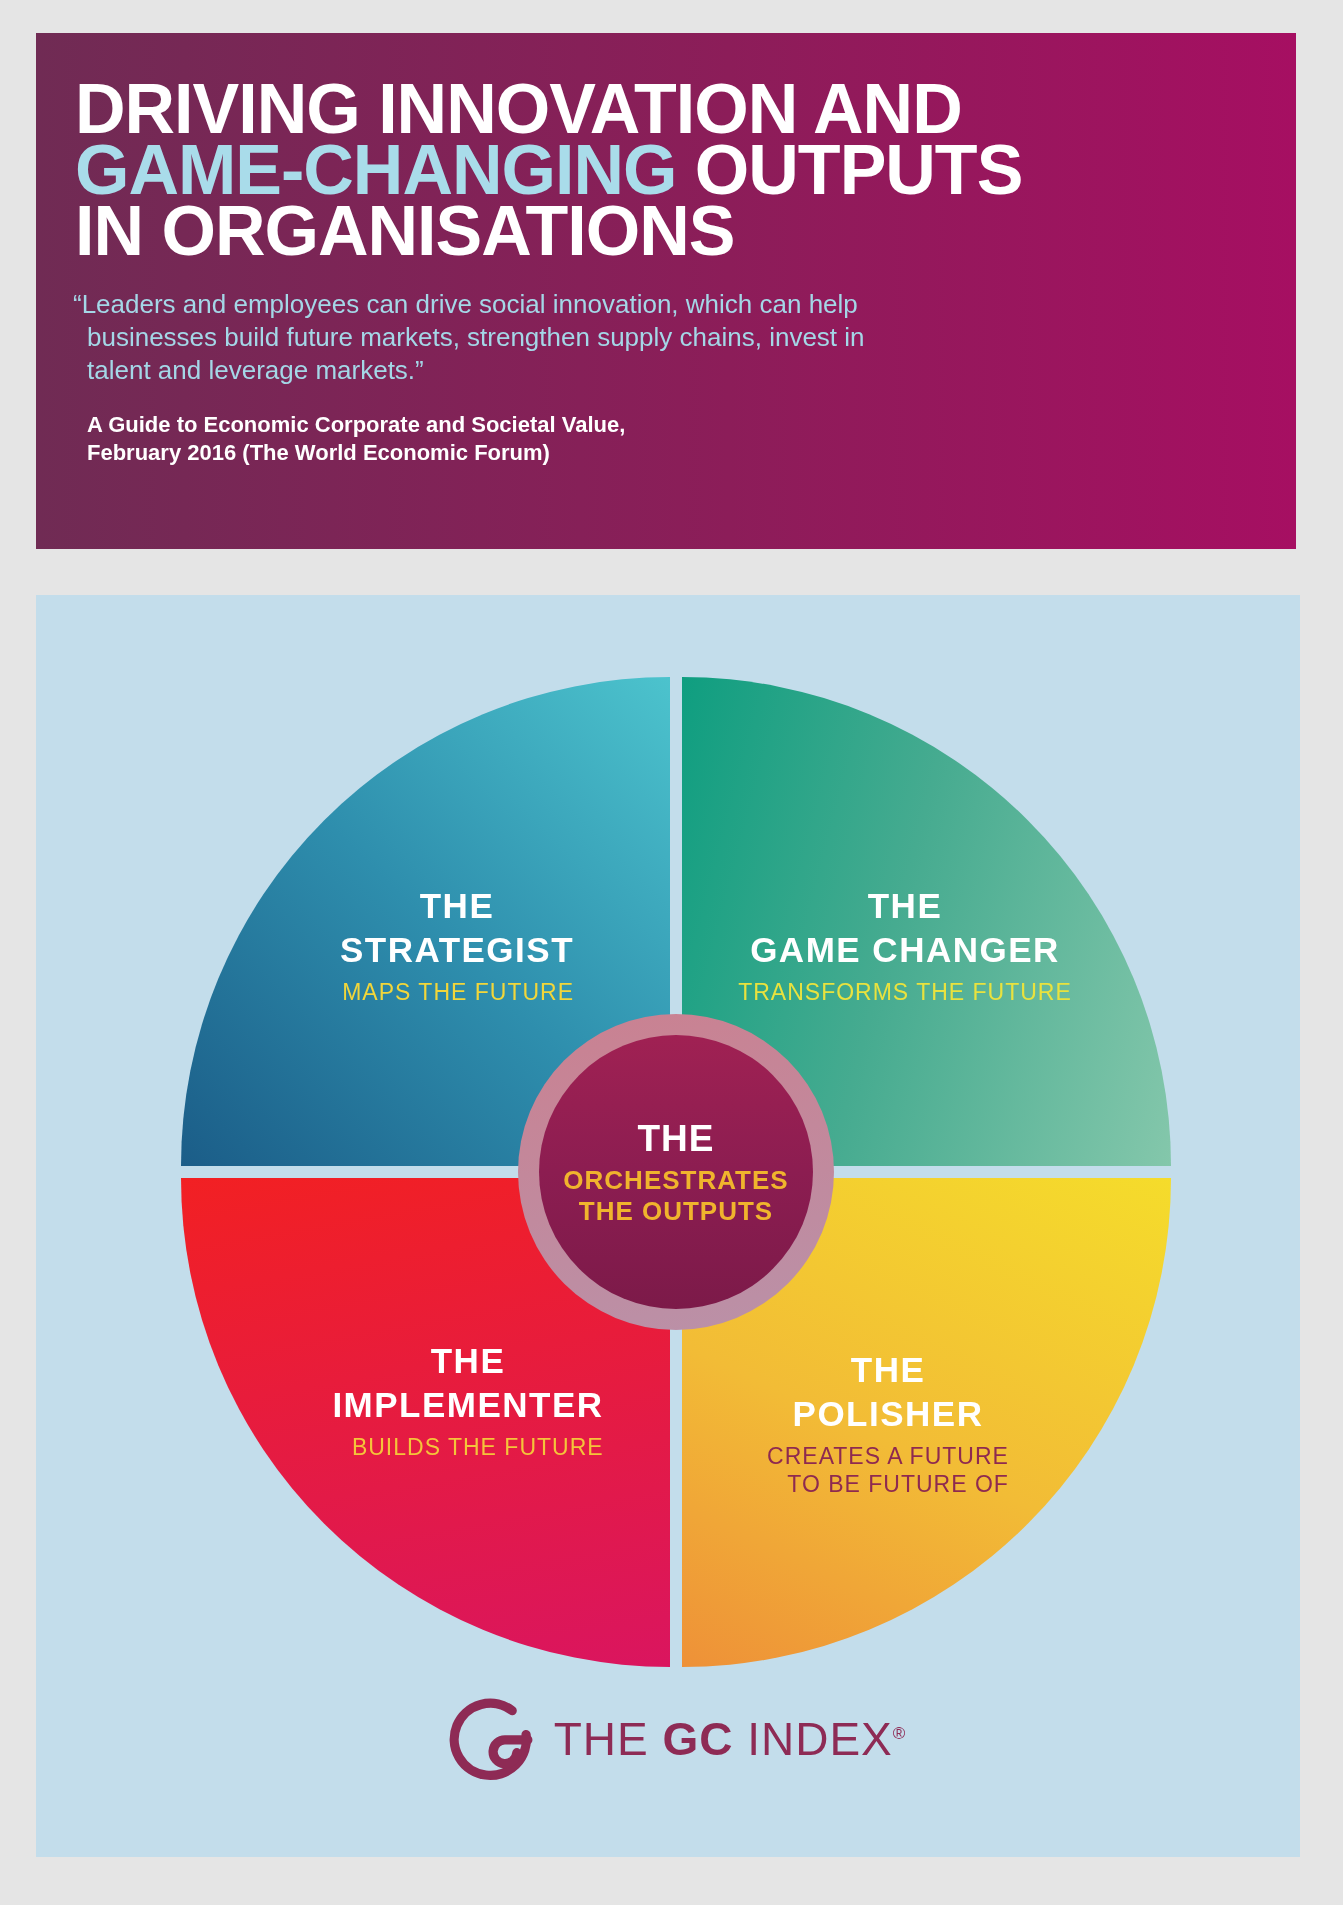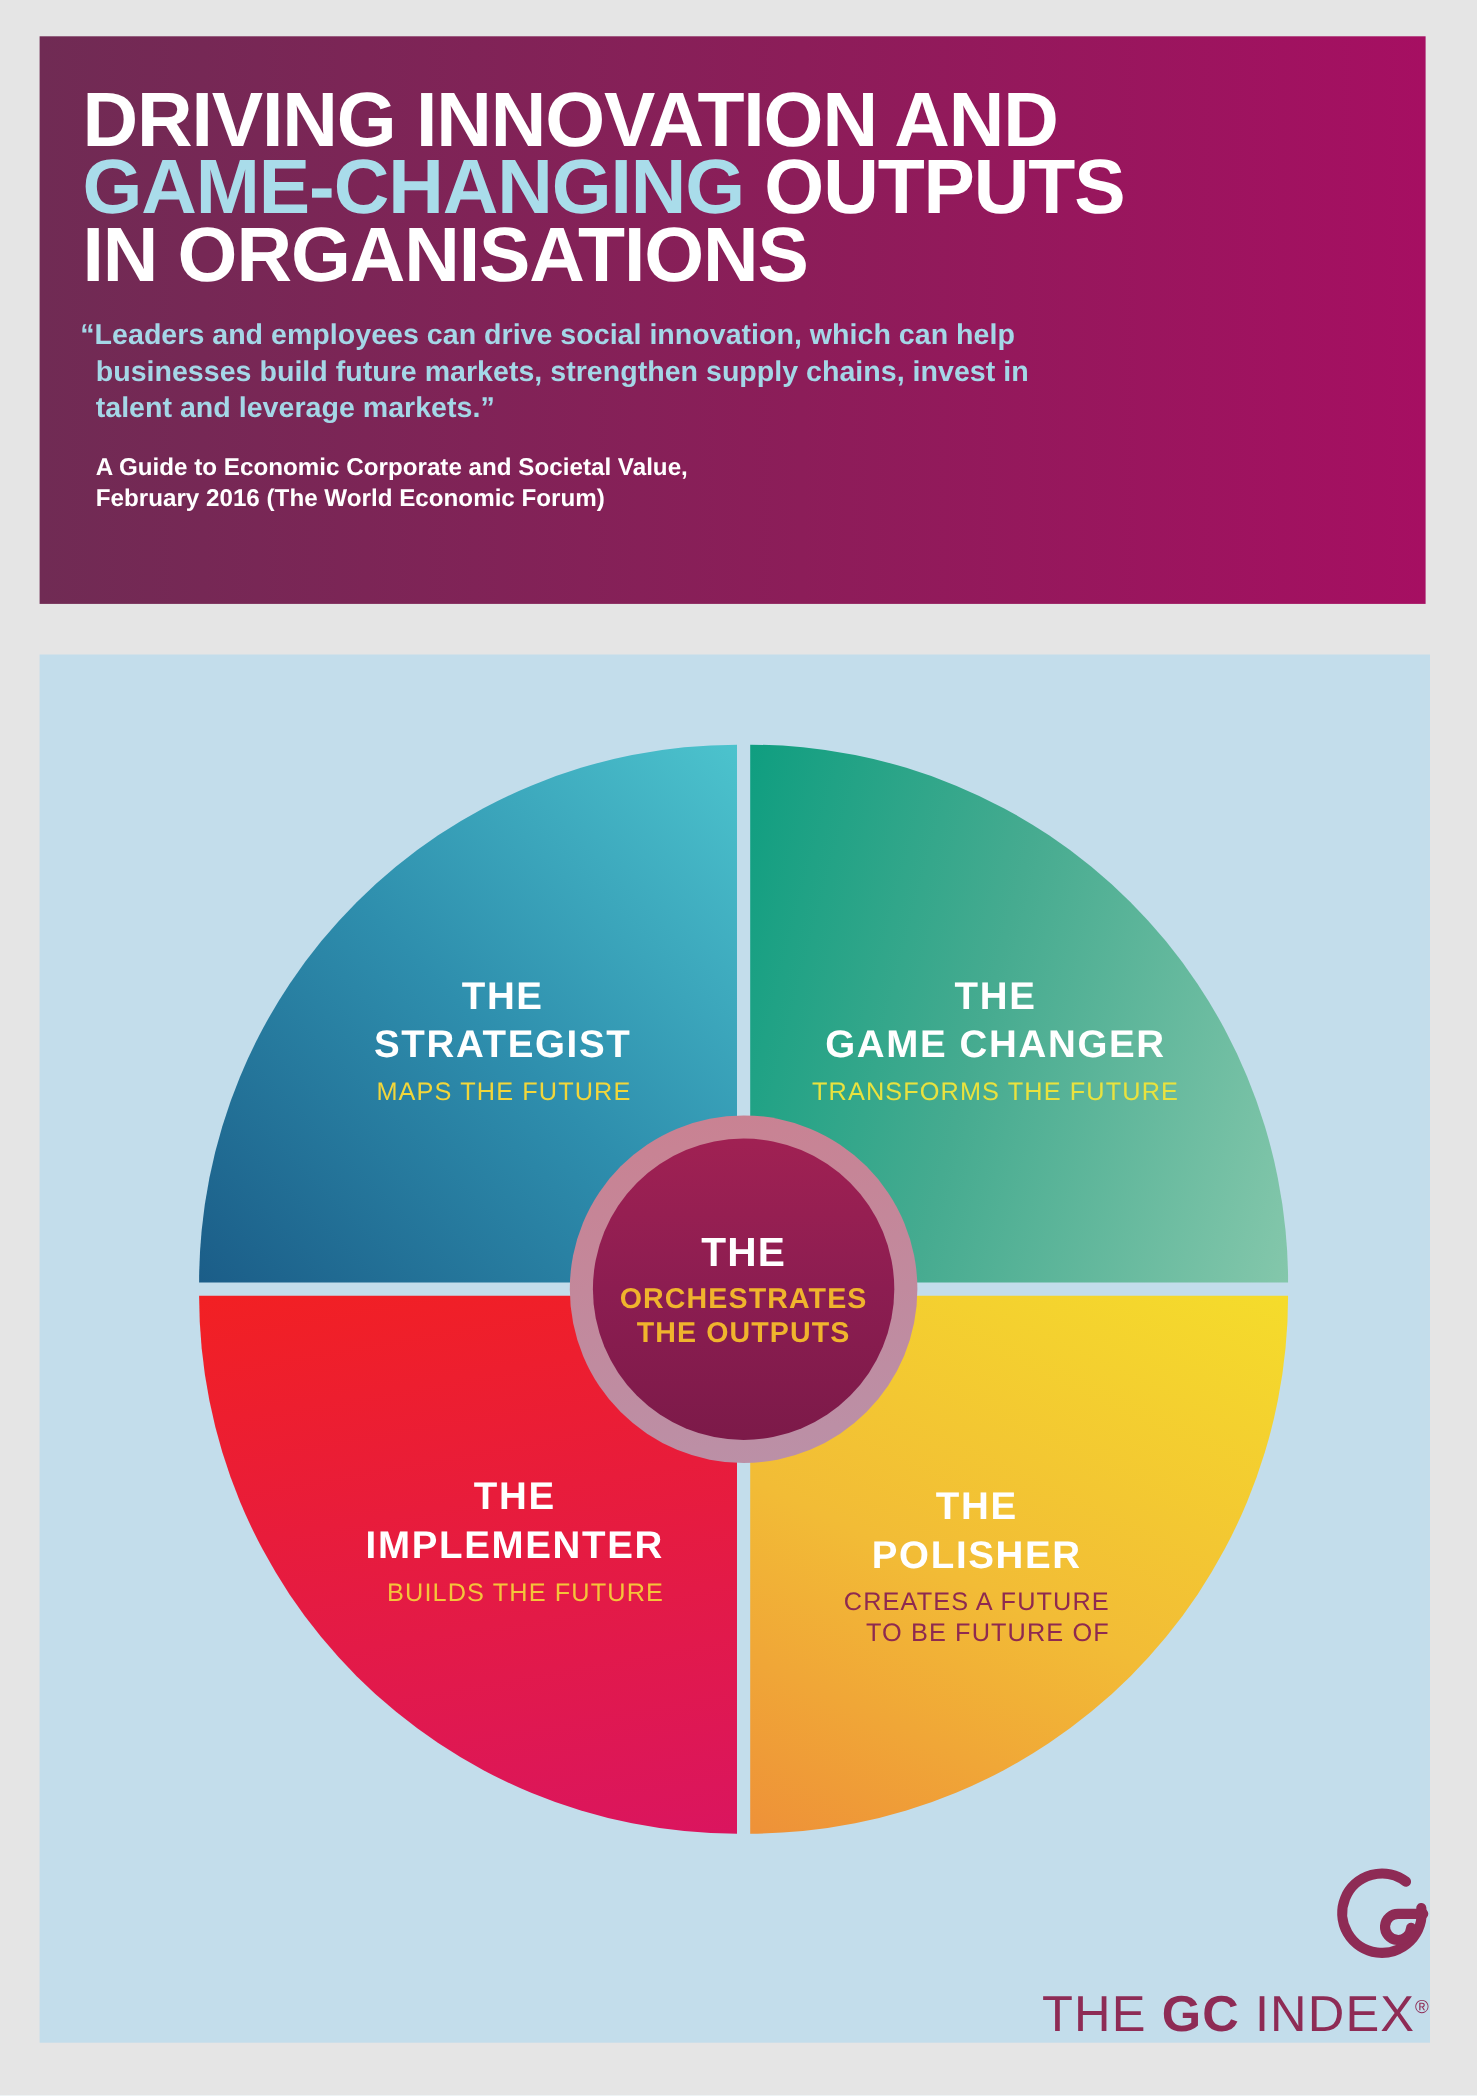--- a/index.html
+++ b/index.html
@@ -6,21 +6,21 @@
   .page{position:relative;width:1343px;height:1905px;background:#e5e5e5;overflow:hidden;
         font-family:"Liberation Sans",sans-serif;}
 
   
   .hero{position:absolute;left:36px;top:33px;width:1260px;height:516px;
         background:linear-gradient(90deg,#702b54 0%,#8c1d59 55%,#a60f62 100%);
         box-sizing:border-box;padding:46px 30px 0 39px;}
   .hero h1{margin:0;color:#ffffff;font-size:70px;line-height:61px;font-weight:bold;
            letter-spacing:-1px;}
   .hero h1 .hl{color:#a9dcea;}
-  .quote{margin:26px 0 0 0;color:#a4d7e7;font-size:26px;line-height:33px;font-weight:bold;
+  .quote{margin:26px 0 0 0;color:#a4d7e7;font-size:26px;line-height:33px;font-weight:normal;
          padding-left:12px;}
   .quote .hang{margin-left:-14px;}
   .attrib{margin:24px 0 0 0;color:#ffffff;font-size:22px;line-height:28px;font-weight:bold;
           padding-left:12px;}
 
   
   .panel{position:absolute;left:36px;top:595px;width:1264px;height:1262px;background:#c3ddeb;}
 
   .quad{position:absolute;width:489px;height:489px;}
   .q-tl{left:145px;top:82px;border-radius:100% 0 0 0;
@@ -52,22 +52,22 @@
         background:linear-gradient(180deg,#a02153 0%,#8c1d51 50%,#7c1a49 100%);
         display:flex;flex-direction:column;align-items:center;justify-content:center;
         text-align:center;}
   .core .c1,.core .c2{color:#ffffff;font-size:37px;line-height:43px;font-weight:bold;
                       letter-spacing:1px;white-space:nowrap;}
   .core .c3,.core .c4{color:#f0b42d;font-size:26px;line-height:31px;font-weight:bold;
                       letter-spacing:1px;white-space:nowrap;}
   .core .c3{margin-top:5px;}
 
   
-  .logo-row{position:absolute;left:16px;right:0;top:1100px;display:flex;align-items:flex-end;
-            justify-content:center;gap:20px;flex-direction:column;}
+  .logo-row{position:absolute;left:16px;right:0;top:1100px;display:flex;align-items:center;
+            justify-content:center;gap:20px;}
   .logo-text{color:#8e2b55;font-size:46px;letter-spacing:1px;white-space:nowrap;}
   .logo-text .bold{font-weight:bold;}
   .logo-text sup{font-size:17px;vertical-align:super;}
 </style>
 </head>
 <body>
 
 <div class="page">
 
   <header class="hero">

